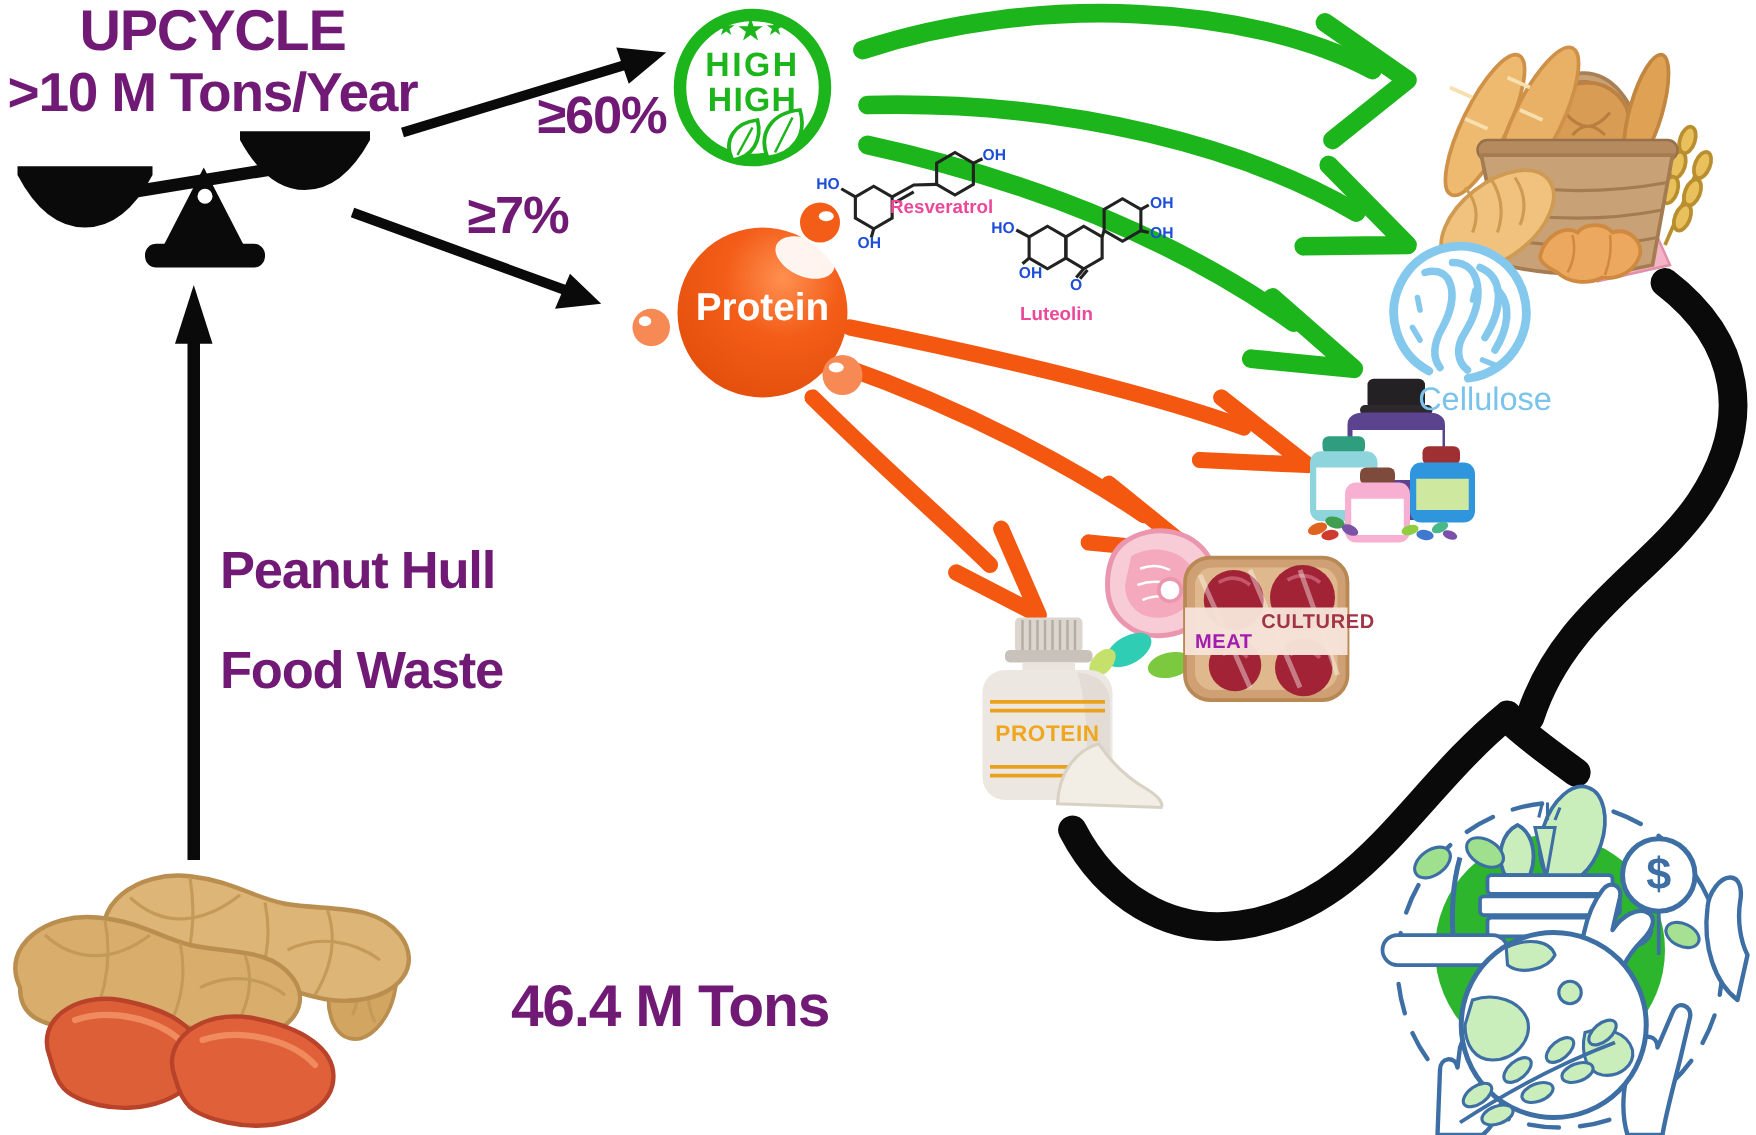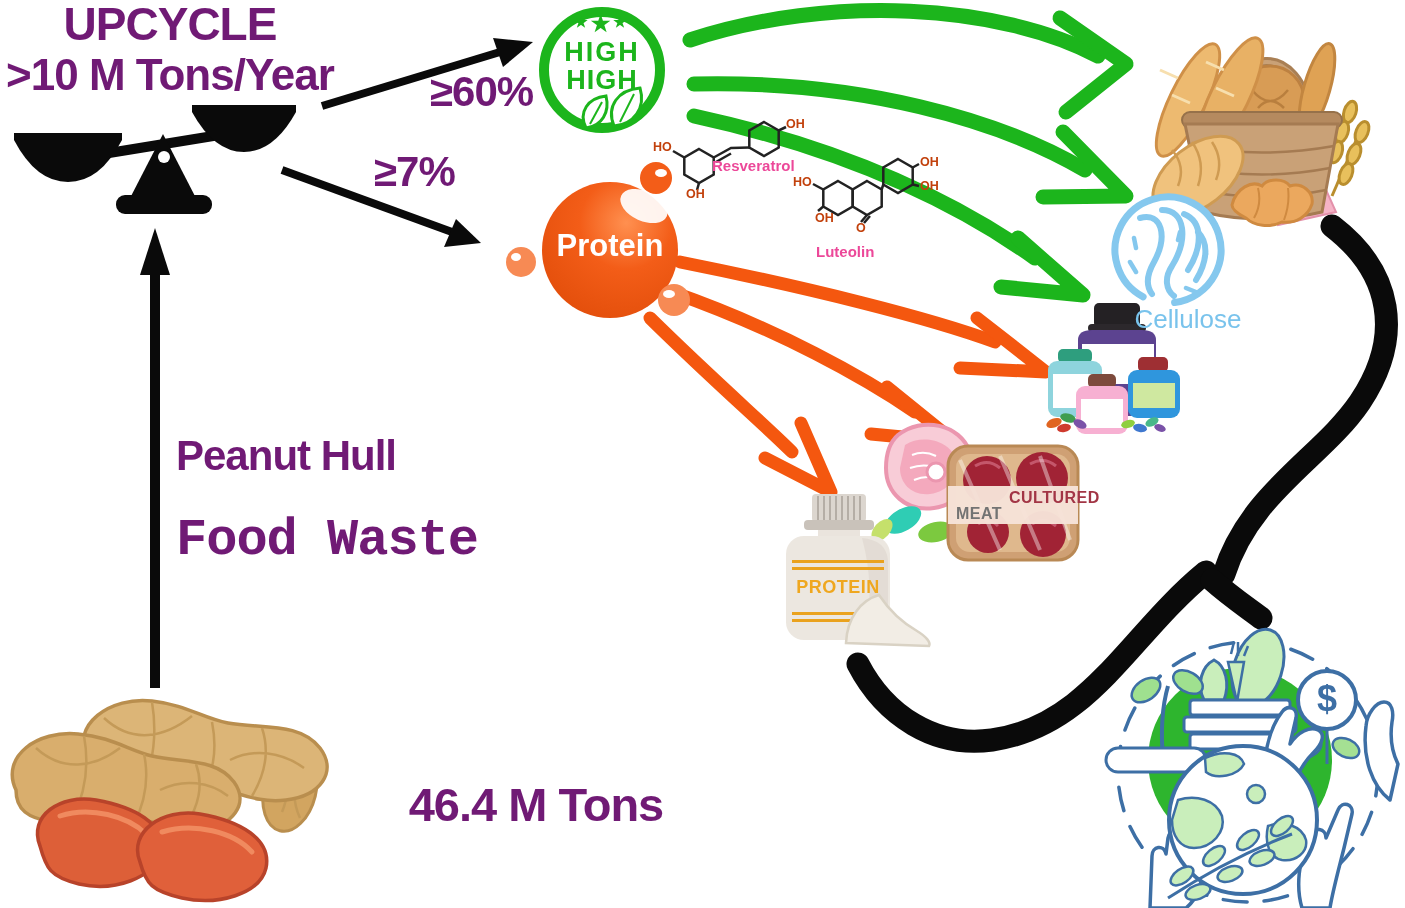--- a/index.html
+++ b/index.html
@@ -3,21 +3,21 @@
 <meta charset="utf-8">
 <style>
   html,body{margin:0;padding:0;background:#ffffff;}
   .canvas{position:relative;width:1405px;height:908px;background:#ffffff;overflow:hidden;
           font-family:"Liberation Sans",sans-serif;}
   svg{position:absolute;left:0;top:0;}
   .t{position:absolute;line-height:1.05;color:#701a75;white-space:nowrap;}
   .headline{font-weight:800;letter-spacing:-1px;}
   .pct{font-weight:700;font-size:42px;letter-spacing:-1px;}
   .badge-txt{color:#1cb51c;font-weight:800;text-align:center;}
-  .chem{font-size:12.5px;font-weight:800;color:#c2410c;}
+  .chem{font-size:12.5px;font-weight:800;color:#1d4ed8;}
   .chem-name{font-size:15px;font-weight:700;color:#ec4899;}
 </style>
 </head>
 <body>
 
 <div class="canvas">
 
 <svg width="1405" height="908" viewBox="0 0 1405 908">
   <defs>
     <radialGradient id="sph" cx="0.62" cy="0.30" r="0.9">
@@ -327,22 +327,22 @@
 <span class="t chem" style="left:815px;top:212px;">OH</span>
 <span class="t chem" style="left:856px;top:222px;">O</span>
 <span class="t chem" style="left:920px;top:156px;">OH</span>
 <span class="t chem" style="left:920px;top:180px;">OH</span>
 
 <span class="t" style="left:1108px;top:306px;width:160px;text-align:center;font-size:26px;color:#79c3ec;">Cellulose</span>
 
 <span class="t" style="left:795px;top:578px;width:86px;text-align:center;font-size:18px;font-weight:800;color:#efa71f;letter-spacing:0.5px;">PROTEIN</span>
 
 <span class="t" style="left:1009px;top:490px;font-size:16px;font-weight:800;color:#a23545;letter-spacing:0.5px;">CULTURED</span>
-<span class="t" style="left:956px;top:506px;font-size:16px;font-weight:800;color:#737373;letter-spacing:0.5px;">MEAT</span>
+<span class="t" style="left:956px;top:506px;font-size:16px;font-weight:800;color:#a21caf;letter-spacing:0.5px;">MEAT</span>
 
 <span class="t headline" style="left:176px;top:434px;font-size:42px;">Peanut Hull</span>
-<span class="t headline" style="left:176px;top:514px;font-size:52px;font-family:Liberation Mono, monospace;">Food Waste</span>
+<span class="t headline" style="left:176px;top:514px;font-size:42px;">Food Waste</span>
 
 <span class="t headline" style="left:336px;top:780px;width:400px;text-align:center;font-size:47px;">46.4 M Tons</span>
 
 <span class="t" style="left:1307px;top:680px;width:40px;text-align:center;font-size:36px;font-weight:700;color:#3d6fa5;">$</span>
 
 </div>
 
 </body></html>

